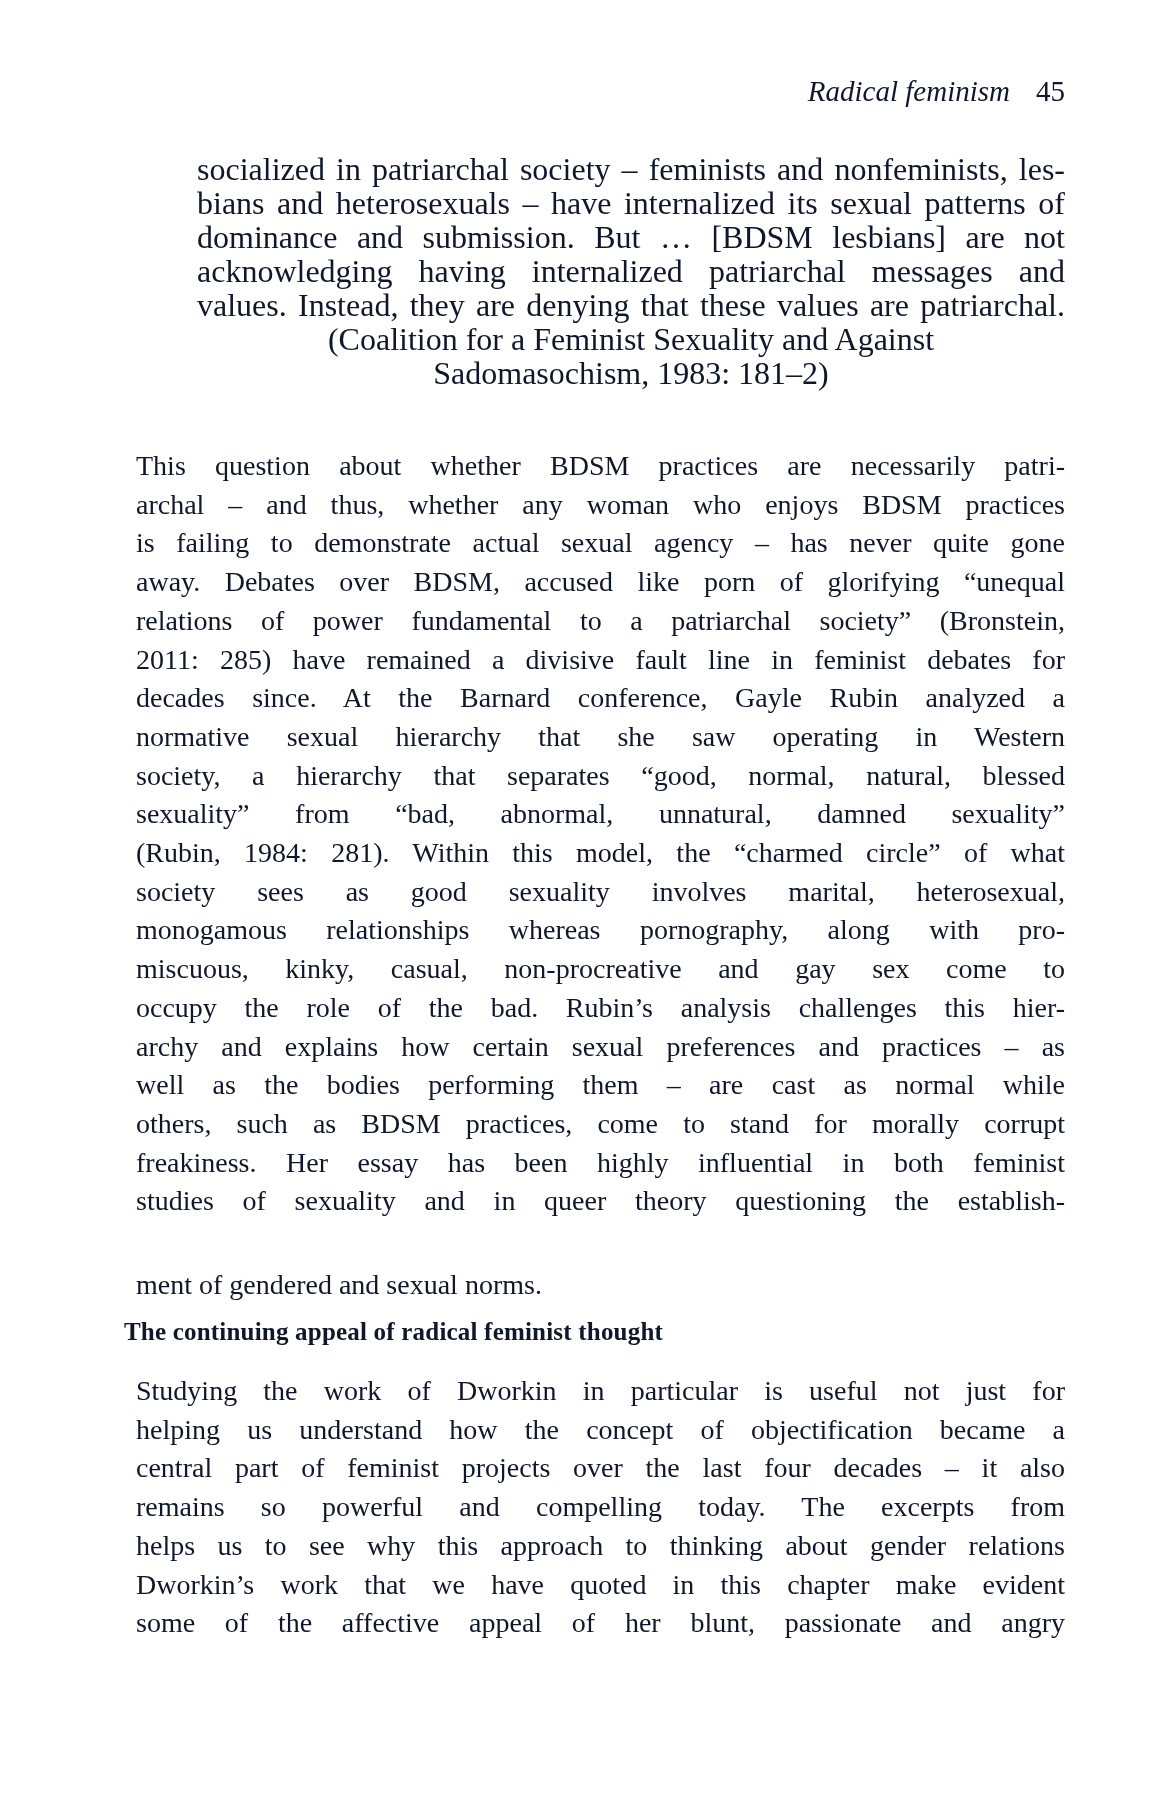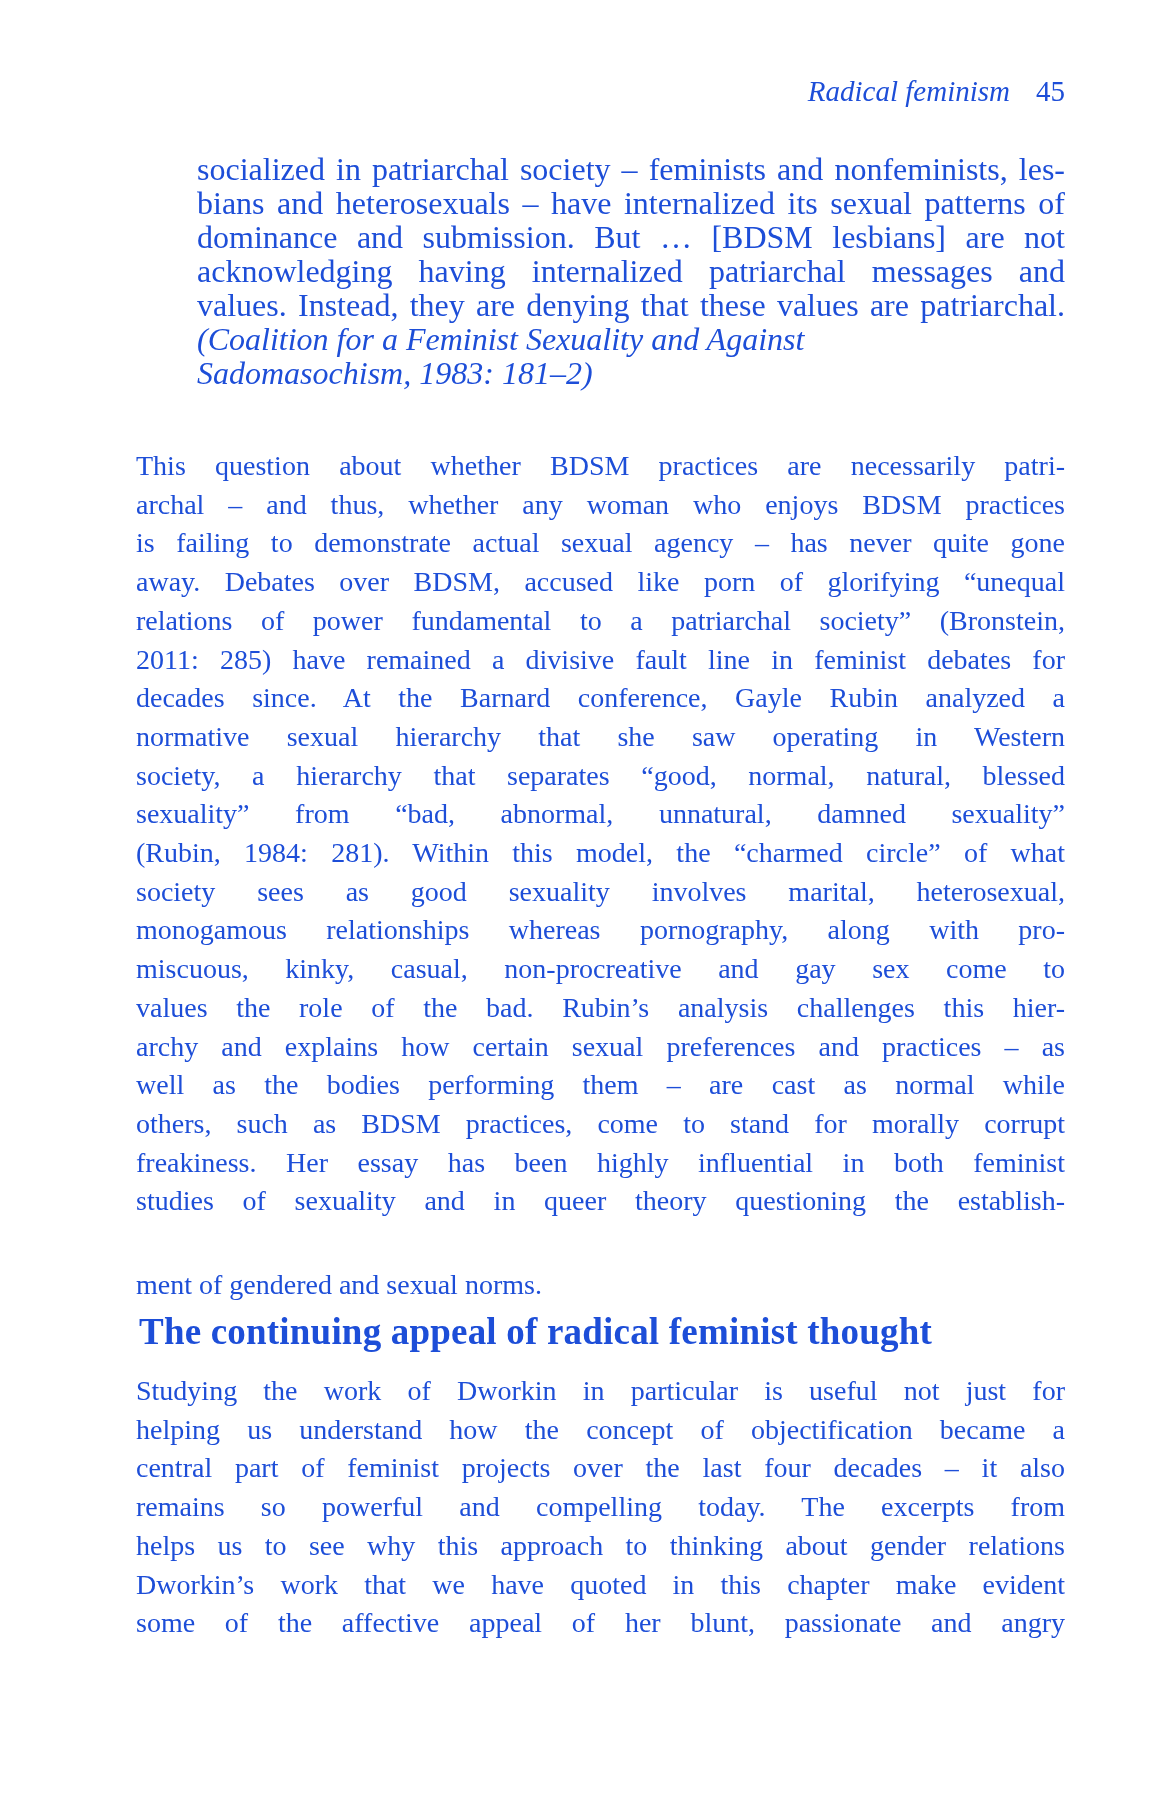--- a/index.html
+++ b/index.html
@@ -2,21 +2,21 @@
 <html><head>
 <meta charset="utf-8">
 <style>
   * { margin: 0; padding: 0; box-sizing: border-box; }
   html, body { background: #ffffff; }
   .page {
     position: relative;
     width: 1173px;
     height: 1800px;
     background: #ffffff;
-    color: #1d4ed8;
+    color: #0f172a;
     font-family: "Liberation Serif", serif;
     overflow: hidden;
   }
   
   .running-header {
     position: absolute;
     top: 74px;
     left: 136px;
     width: 929px;
     text-align: right;
@@ -44,32 +44,32 @@
     font-size: 28px;
     line-height: 38.7px;
   }
   .para1 { top: 447px; }
   .para2 { top: 1372px; }
 
   
   .heading {
     position: absolute;
     top: 1313px;
-    left: 139px;
+    left: 124px;
     width: 929px;
-    font-size: 37px;
+    font-size: 25px;
     line-height: 38px;
     font-weight: bold;
     letter-spacing: 0.2px;
   }
 
   
   .tline { display: block; }
   .jl { text-align: justify; text-align-last: justify; }
-  .rl { text-align: left; font-style: italic; }
+  .rl { text-align: center; }
   .ll { text-align: left; margin-top: 45px; }
 </style>
 </head>
 <body>
 
 <div class="page">
 
   <div class="running-header">
     <span class="rh-title">Radical feminism</span><span class="rh-num">45</span>
   </div>
@@ -92,21 +92,21 @@
       <div class="tline jl">relations of power fundamental to a patriarchal society” (Bronstein,</div>
       <div class="tline jl">2011: 285) have remained a divisive fault line in feminist debates for</div>
       <div class="tline jl">decades since. At the Barnard conference, Gayle Rubin analyzed a</div>
       <div class="tline jl">normative sexual hierarchy that she saw operating in Western</div>
       <div class="tline jl">society, a hierarchy that separates “good, normal, natural, blessed</div>
       <div class="tline jl">sexuality” from “bad, abnormal, unnatural, damned sexuality”</div>
       <div class="tline jl">(Rubin, 1984: 281). Within this model, the “charmed circle” of what</div>
       <div class="tline jl">society sees as good sexuality involves marital, heterosexual,</div>
       <div class="tline jl">monogamous relationships whereas pornography, along with pro-</div>
       <div class="tline jl">miscuous, kinky, casual, non-procreative and gay sex come to</div>
-      <div class="tline jl">values the role of the bad. Rubin’s analysis challenges this hier-</div>
+      <div class="tline jl">occupy the role of the bad. Rubin’s analysis challenges this hier-</div>
       <div class="tline jl">archy and explains how certain sexual preferences and practices – as</div>
       <div class="tline jl">well as the bodies performing them – are cast as normal while</div>
       <div class="tline jl">others, such as BDSM practices, come to stand for morally corrupt</div>
       <div class="tline jl">freakiness. Her essay has been highly influential in both feminist</div>
       <div class="tline jl">studies of sexuality and in queer theory questioning the establish-</div>
       <div class="tline ll">ment of gendered and sexual norms.</div>
     </div>
 
   <h2 class="heading">The continuing appeal of radical feminist thought</h2>
 

